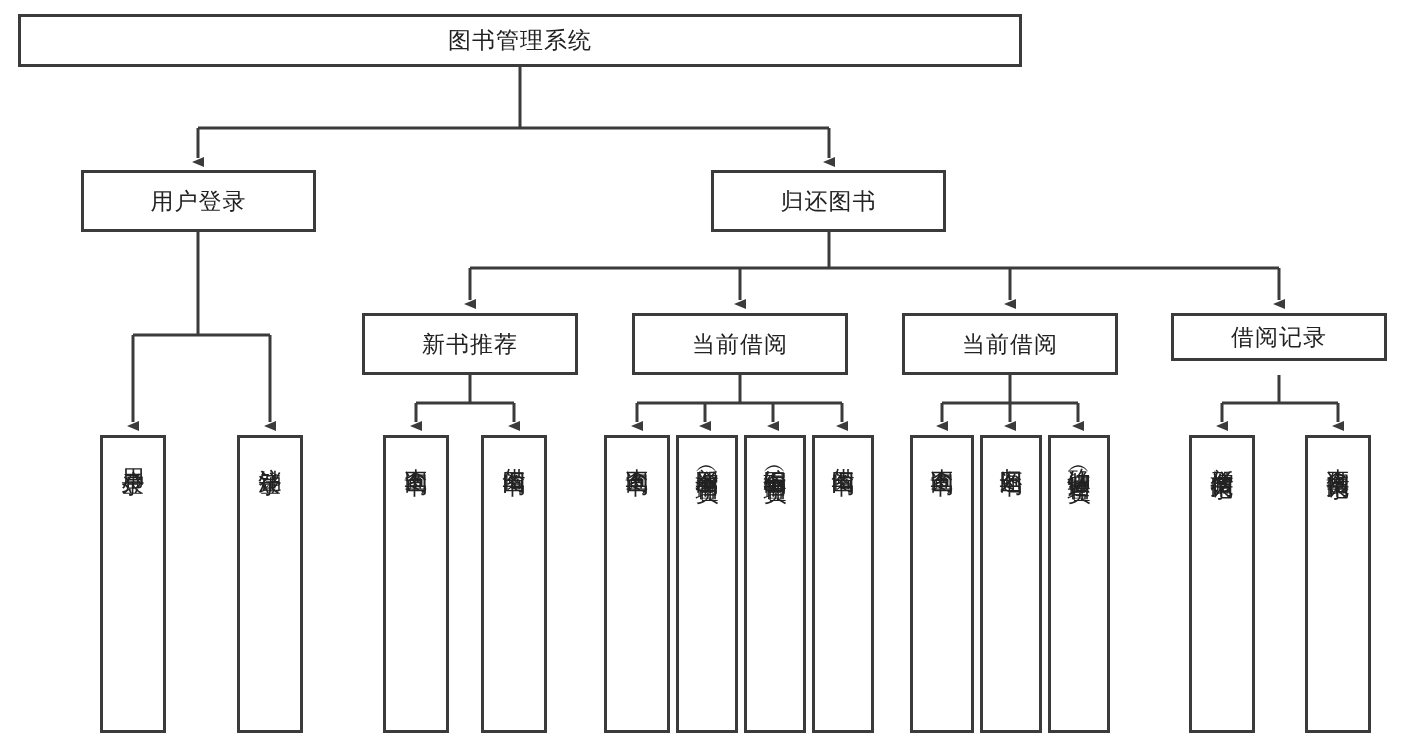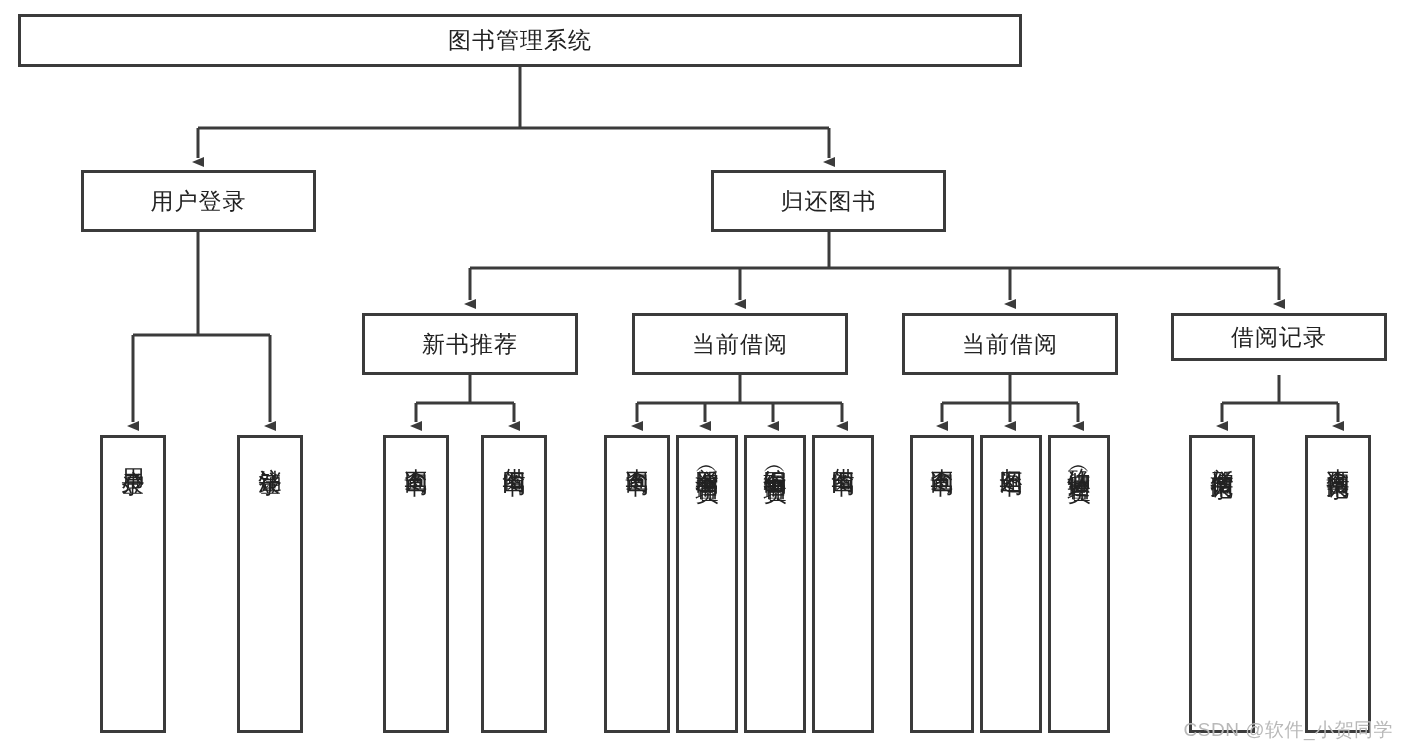--- a/index.html
+++ b/index.html
@@ -180,15 +180,14 @@
     <span class="vlabel">确认归还（管理员）</span>
   </div>
 
   <div class="node vert" style="left:1189px; top:435px; width:66px; height:298px;">
     <span class="vlabel">新增借阅记录</span>
   </div>
   <div class="node vert" style="left:1305px; top:435px; width:66px; height:298px;">
     <span class="vlabel">查询借阅记录</span>
   </div>
 
-  <div class="watermark">CSDN @软件_小贺同学</div>
 
 </div>
 
 </body></html>

